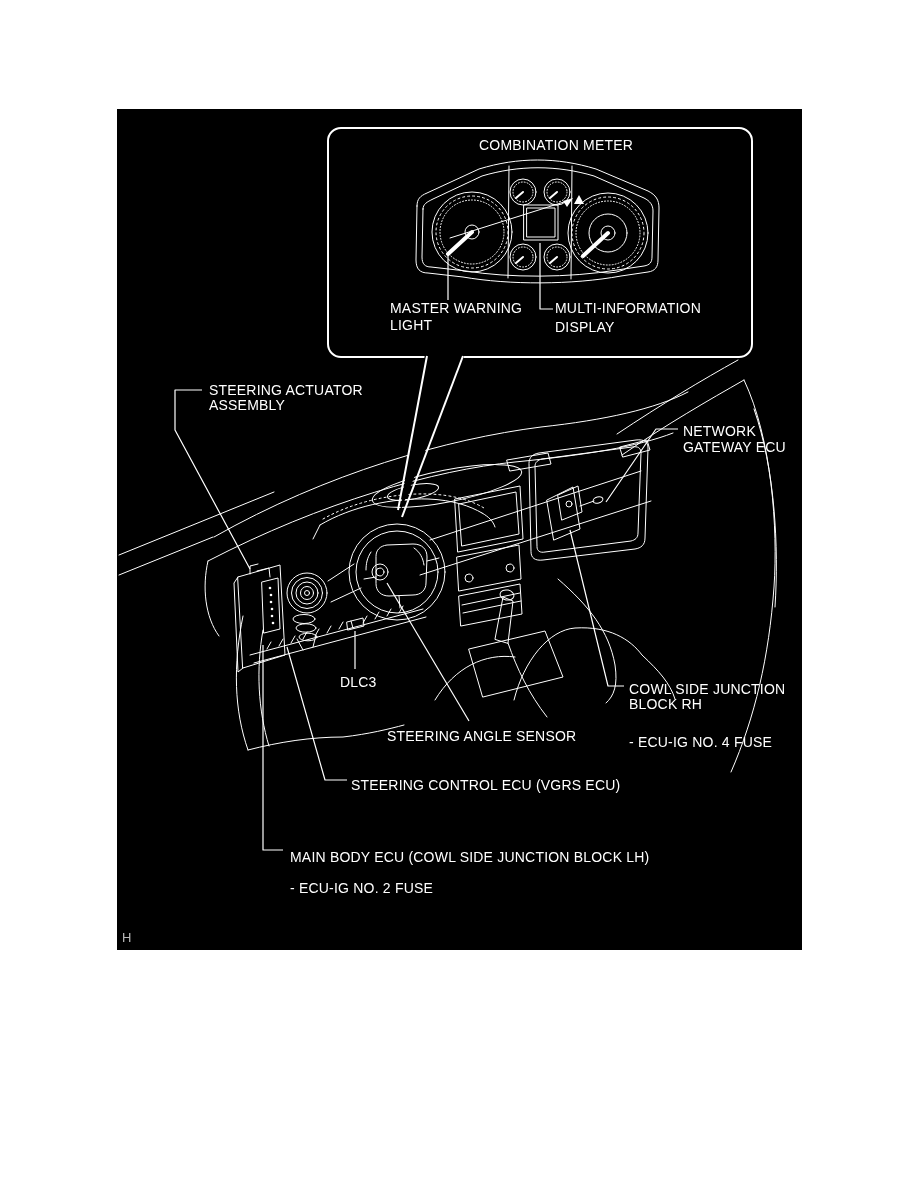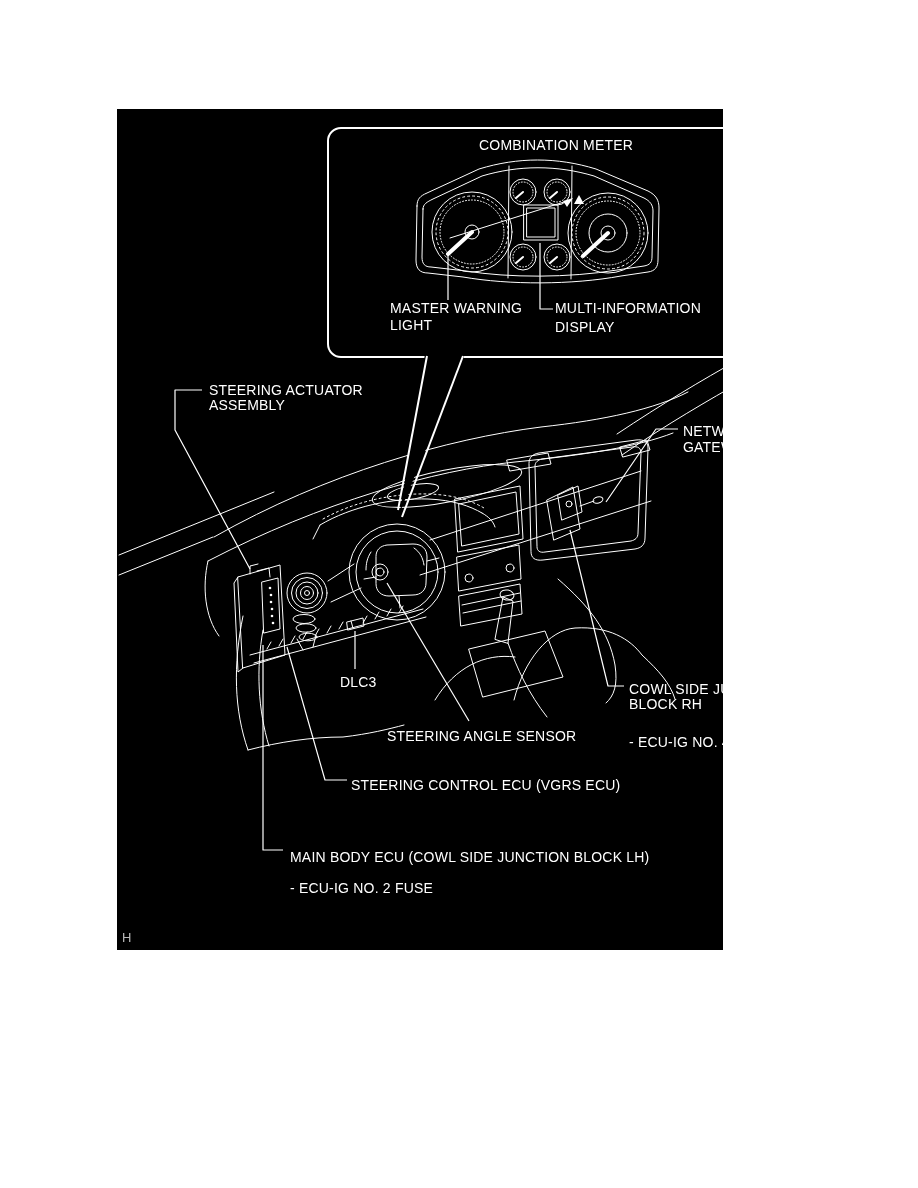--- a/index.html
+++ b/index.html
@@ -1,17 +1,17 @@
 <!DOCTYPE html>
 <html><head>
 <meta charset="utf-8">
 <style>
   html,body{margin:0;padding:0;background:#ffffff;}
   body{width:918px;height:1188px;position:relative;font-family:"Liberation Sans",sans-serif;}
-  .panel{position:absolute;left:117px;top:109px;width:606px;height:841px;background:#000000;}
+  .panel{position:absolute;left:117px;top:109px;width:685px;height:841px;background:#000000;}
   svg{display:block}
   .ln{stroke:#ffffff;stroke-width:1;fill:none;stroke-linecap:round;stroke-linejoin:round;}
   .ln2{stroke:#ffffff;stroke-width:2;fill:none;stroke-linejoin:round;}
   .dash23{stroke-dasharray:2,3;}
   .dash12{stroke-dasharray:1,2;}
   .needle{stroke:#ffffff;stroke-width:4;fill:none;stroke-linecap:round;}
   .needle-s{stroke:#ffffff;stroke-width:2;fill:none;stroke-linecap:round;}
   .fillw{fill:#ffffff;stroke:none;}
   .mask{fill:#000000;stroke:none;}
   .lbl{fill:#ffffff;font-family:"Liberation Sans",sans-serif;font-size:14px;letter-spacing:.2px;}

